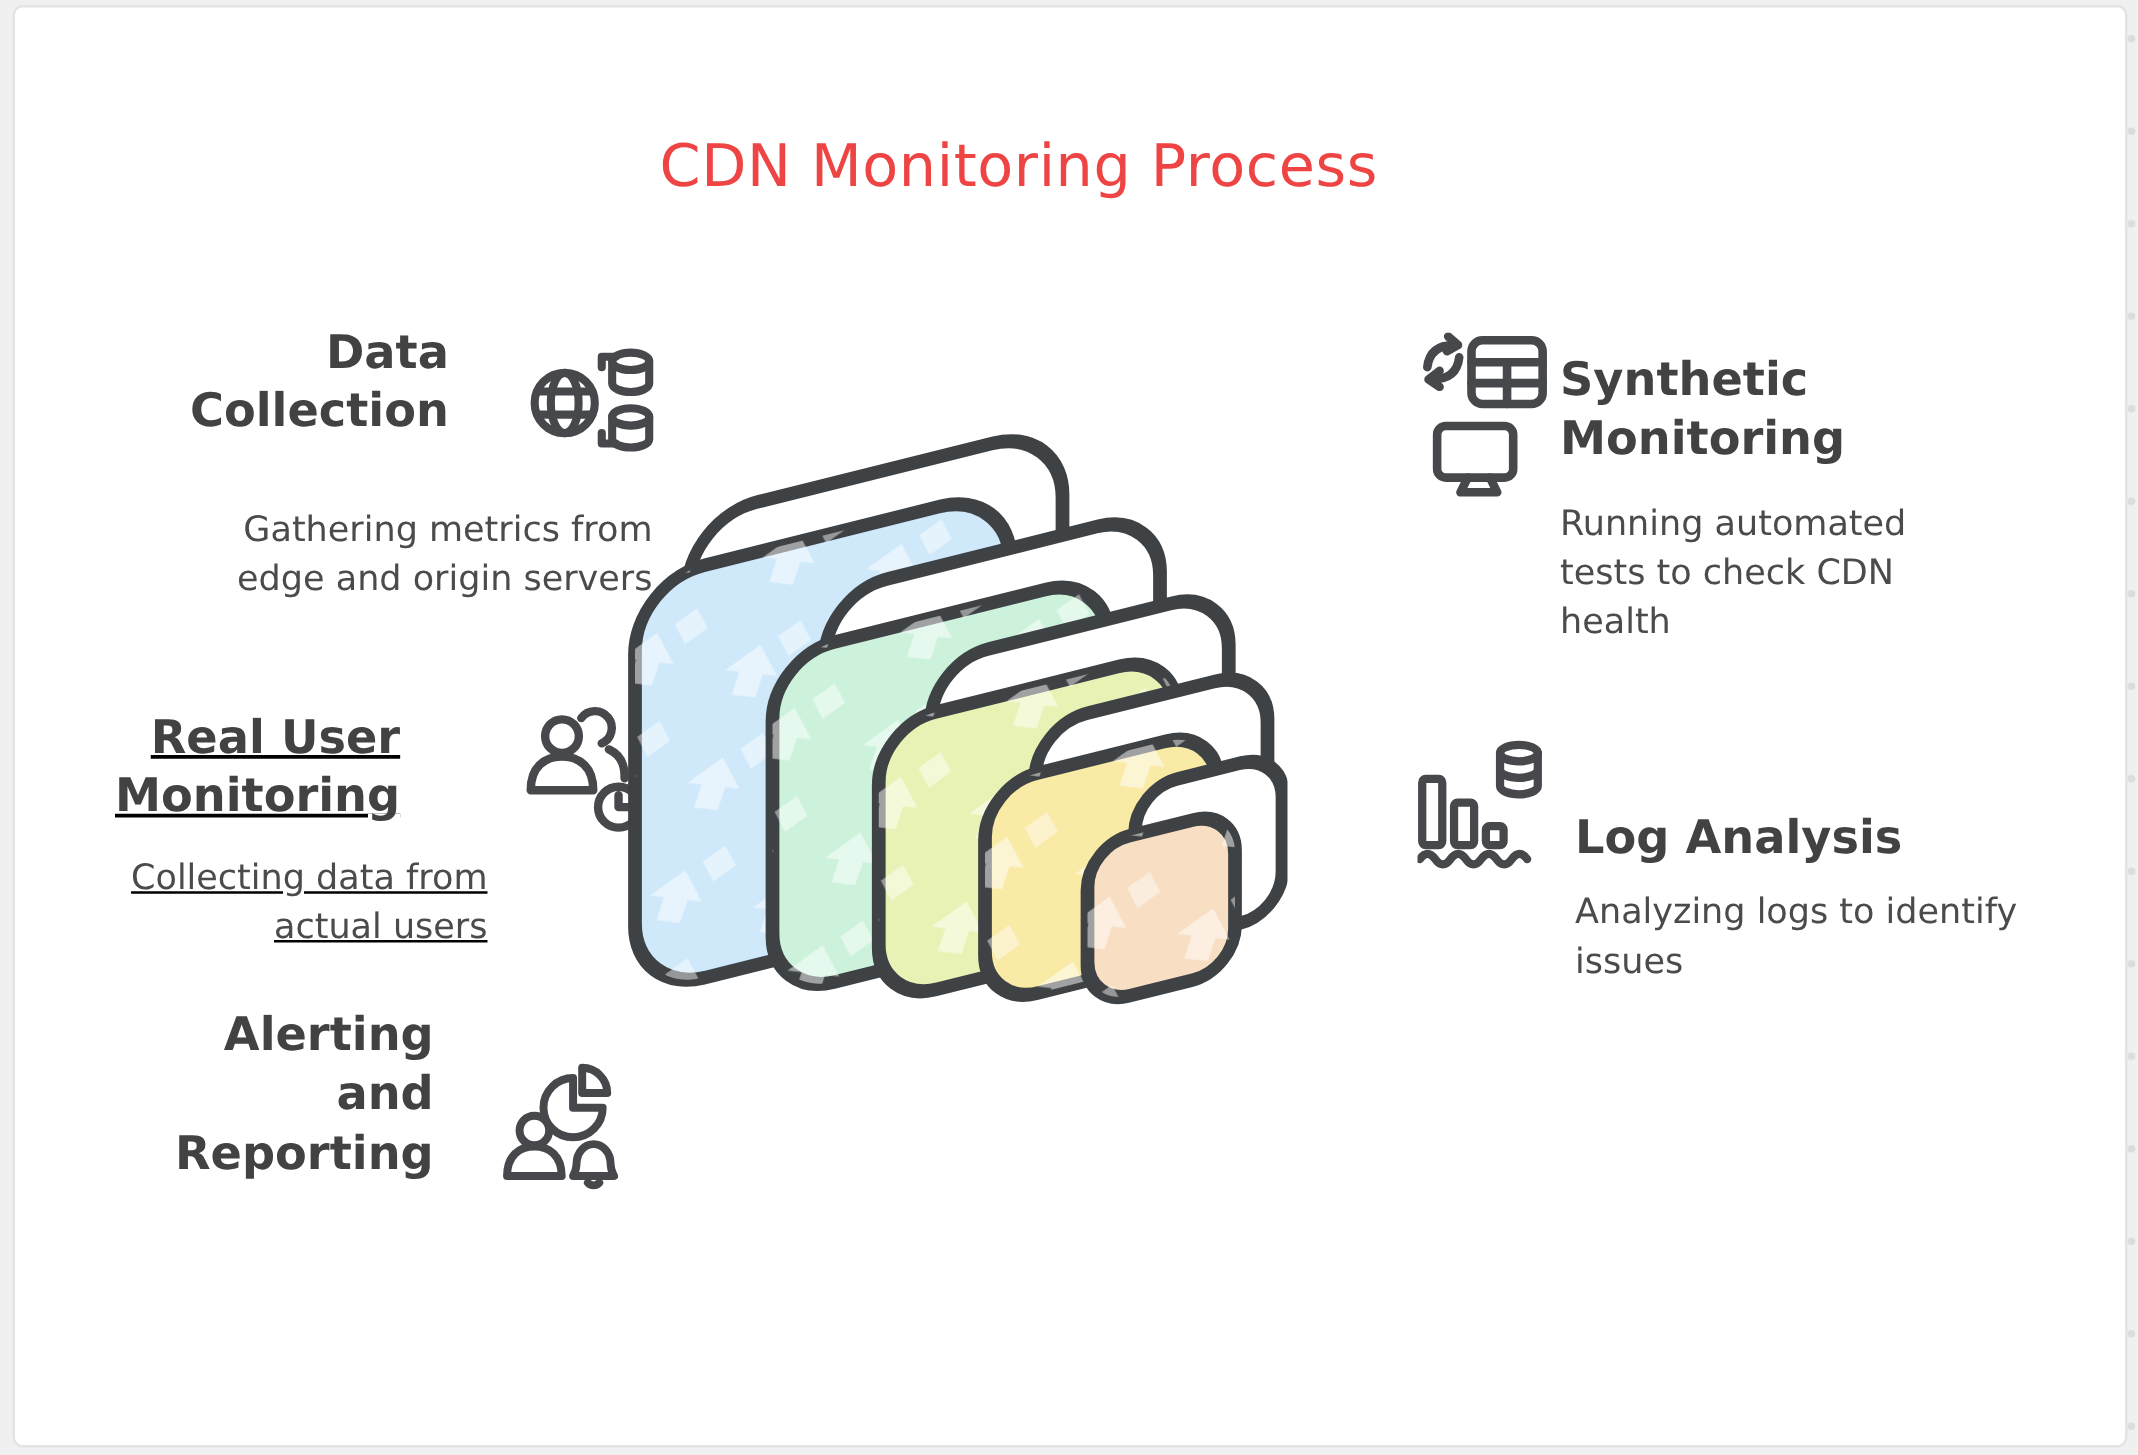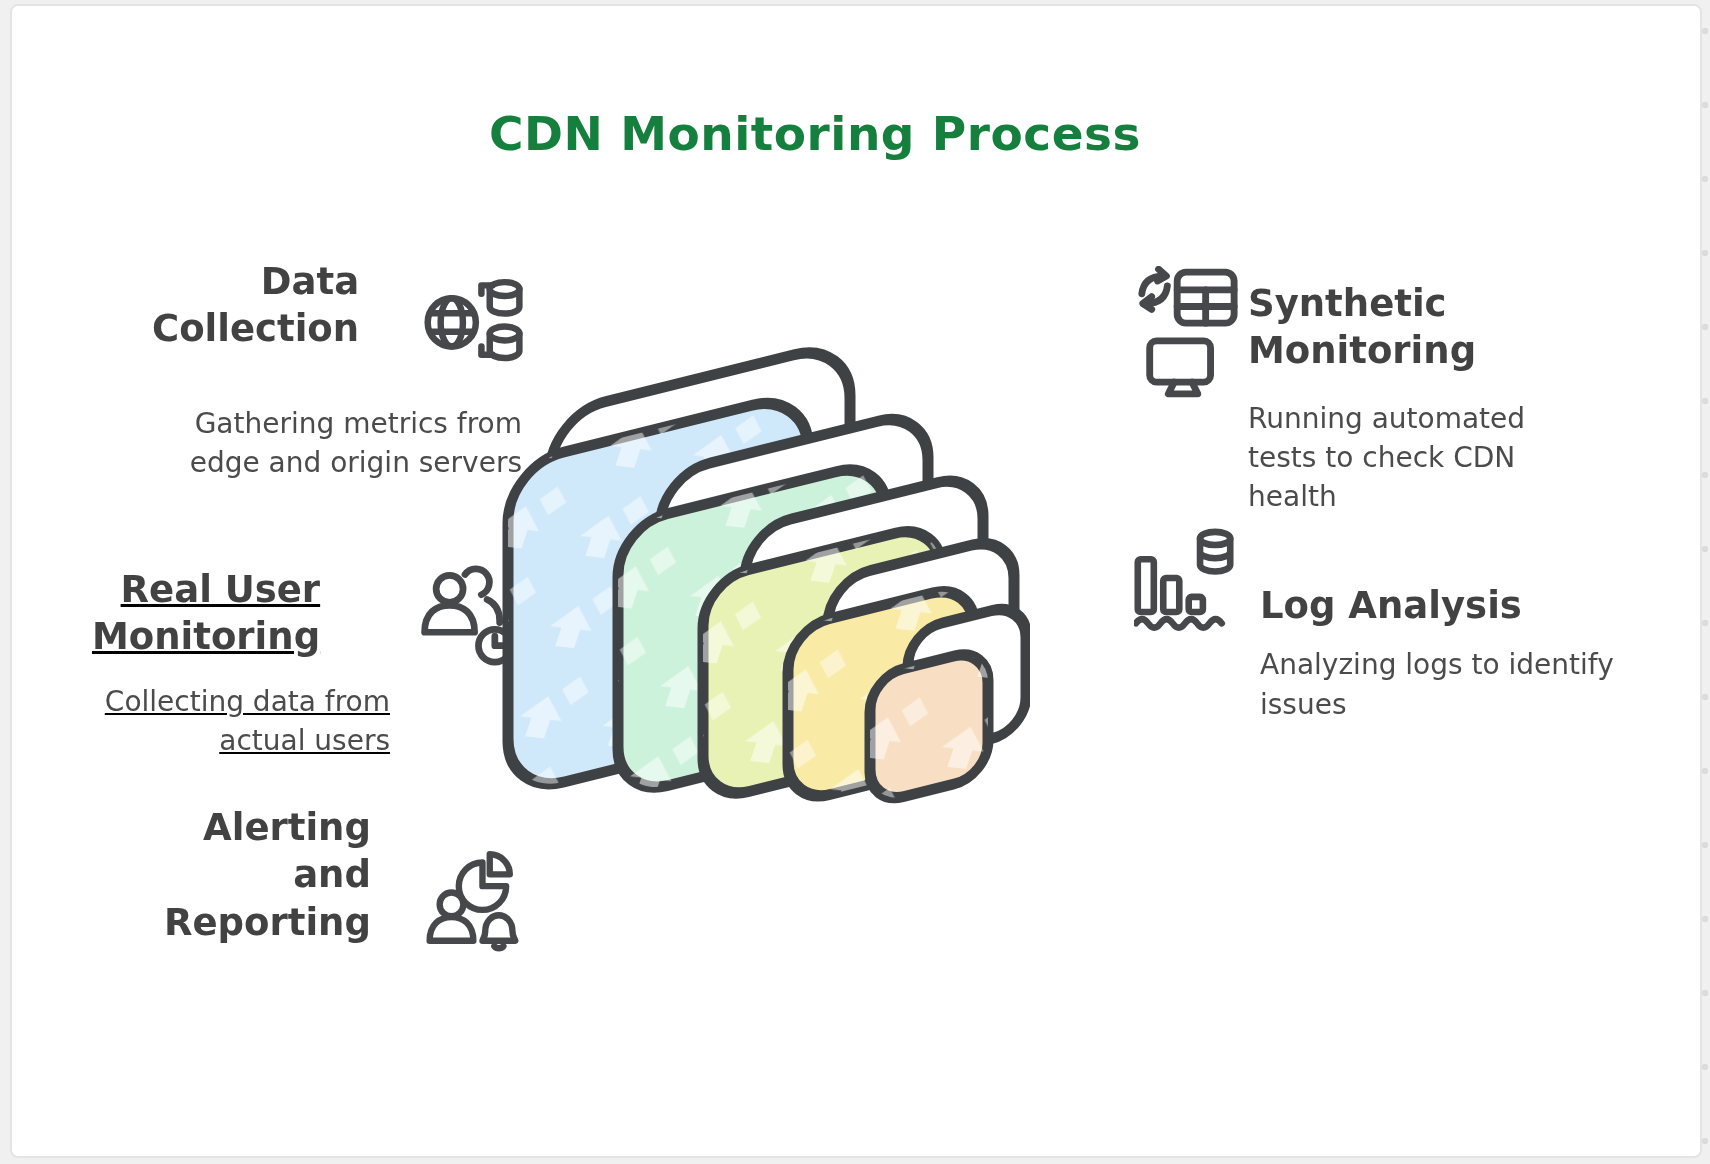--- a/index.html
+++ b/index.html
@@ -3,47 +3,47 @@
 <meta charset="utf-8">
 <style>
   html,body{margin:0;padding:0;}
   body{background:#ededed;font-family:"DejaVu Sans","Liberation Sans",sans-serif;}
   .frame{position:relative;width:1710px;height:1164px;background:#f0f0f0;
          background-image:radial-gradient(#dcdcdc 3px, transparent 3.5px);
          background-size:78px 74px;background-position:28px -6px;overflow:hidden;}
   .canvas{position:absolute;left:10px;top:4px;width:1688px;height:1150px;background:#ffffff;
           border:2px solid #e4e4e4;border-radius:8px;}
   .title{position:absolute;top:100px;left:0;width:1606px;text-align:center;
-         font-size:47px;font-weight:700;color:#15803d;letter-spacing:.5px;}
+         font-size:47px;font-weight:400;color:#ef4444;letter-spacing:.5px;}
   .item{position:absolute;}
   .head-row{display:flex;align-items:flex-start;}
   .head{font-size:37px;font-weight:700;color:#424242;line-height:1.28;white-space:pre-line;}
   .desc{font-size:28px;color:#4b4b4b;line-height:1.4;white-space:pre-line;}
   .ra{text-align:right;}
   .item-left .head-row{justify-content:space-between;gap:28px;}
   .item-right{display:flex;}
   .glyph{stroke:#46484b;stroke-width:7;fill:none;stroke-linecap:round;stroke-linejoin:round;}
   .slabs{position:absolute;left:478px;top:305px;}
   .slab{stroke-width:11;stroke-linejoin:round;stroke-linecap:round;}
   .slab .side{fill:#ffffff;}
   
   #item-1{left:140px;top:250px;width:372px;}
   #item-1 .head{margin-top:2px;}
   #item-1 .icon{margin-top:6px;}
   #item-1 .desc{margin-top:36px;margin-right:2px;}
   #item-2{left:80px;top:552px;width:424px;text-decoration:underline;}
   #item-2 .head{margin-top:8px;}
   #item-2 .desc{margin-top:14px;margin-right:126px;}
-  #item-3{left:152px;top:798px;width:364px;}
+  #item-3{left:128px;top:798px;width:364px;}
   #item-3 .icon{margin-top:38px;}
   #item-3 .desc{margin-top:36px;margin-right:16px;}
   #item-4{left:1122px;top:260px;gap:8px;}
   #item-4 .txt{margin-top:14px;width:322px;}
   #item-4 .desc{margin-top:24px;}
-  #item-5{left:1122px;top:520px;gap:26px;}
+  #item-5{left:1122px;top:584px;gap:26px;}
   #item-5 .txt{margin-top:56px;width:400px;}
   #item-5 .desc{margin-top:16px;}
 </style>
 </head>
 <body>
 
 <div class="frame">
   <div class="canvas">
 
     <div class="title">CDN Monitoring Process</div>

